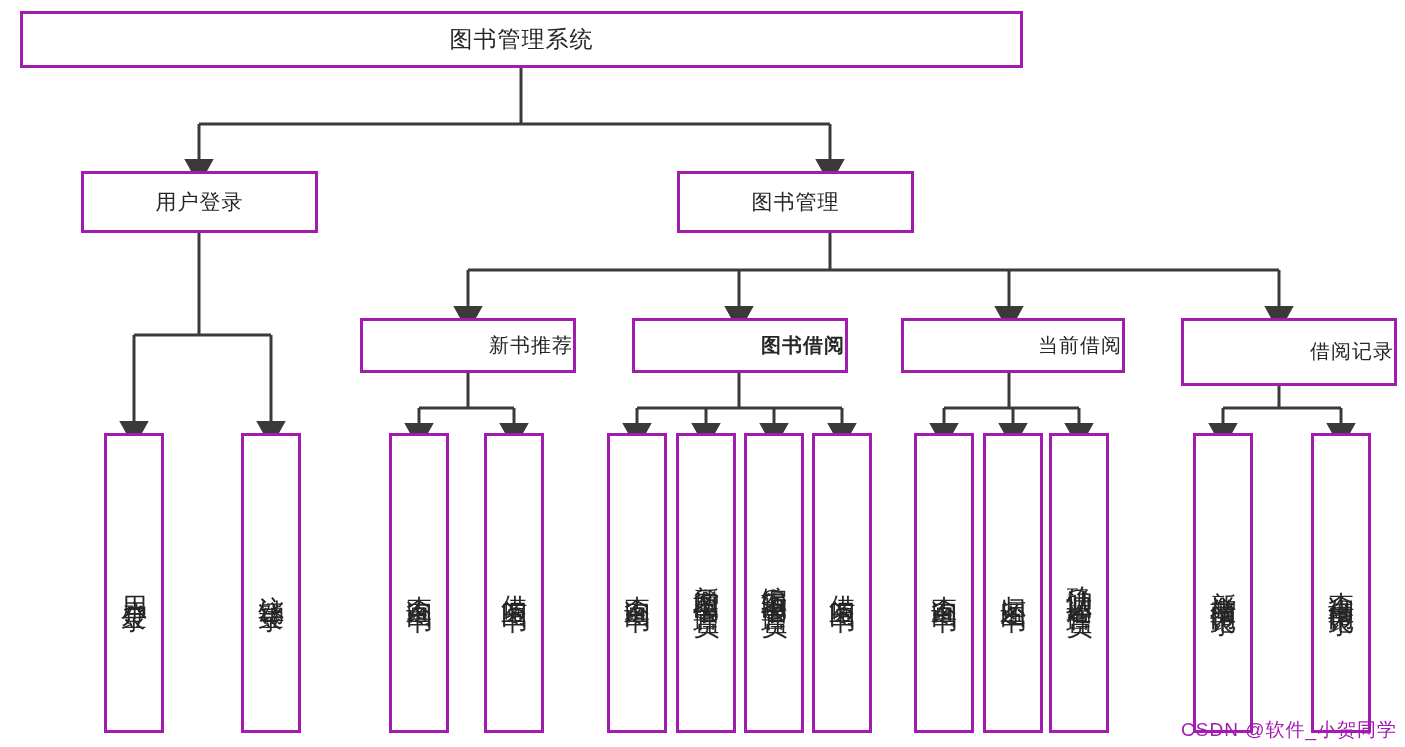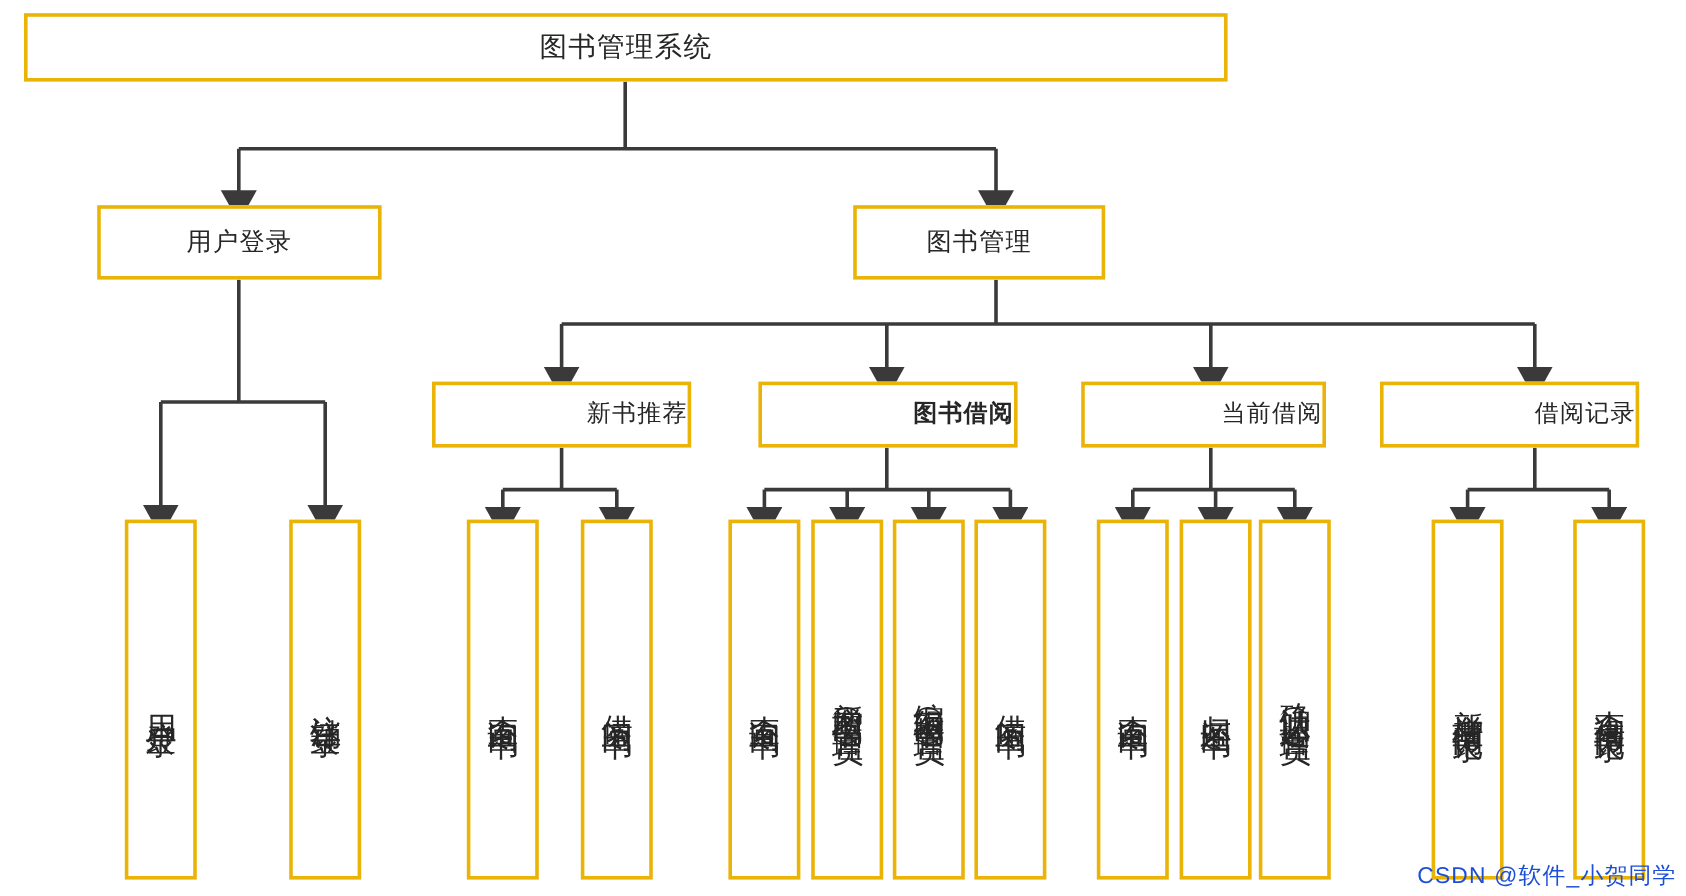--- a/index.html
+++ b/index.html
@@ -13,21 +13,21 @@
   #canvas{position:relative;width:1405px;height:747px;background:#ffffff;}
 
   
   #wires{position:absolute;left:0;top:0;width:1405px;height:747px;}
 
   
   .node{
     position:absolute;
     box-sizing:border-box;
     background:#ffffff;
-    border:3px solid #eab308;
+    border:3px solid #a21caf;
     display:flex;
     align-items:center;
     justify-content:center;
     color:#262626;
     letter-spacing:1px;
   }
   .node .lbl{display:block;text-align:center;line-height:1.18;}
 
   
   .node.root{font-size:23px;}
@@ -51,21 +51,21 @@
     letter-spacing:4px;
     white-space:nowrap;
     color:#262626;
   }
 
   
   #watermark{
     position:absolute;
     right:8px;bottom:4px;
     font-size:19px;
-    color:#1d4ed8;
+    color:#a21caf;
     letter-spacing:1px;
     white-space:nowrap;
     pointer-events:none;
   }
 </style>
 </head>
 <body>
 
 <div id="canvas">
 
@@ -121,34 +121,34 @@
     </g>
   </svg>
 
   <div class="node root" style="left:20px;top:11px;width:1003px;height:57px;">
     <span class="lbl">图书管理系统</span>
   </div>
 
   <div class="node lvl2" style="left:81px;top:171px;width:237px;height:62px;">
     <span class="lbl">用户登录</span>
   </div>
-  <div class="node lvl2" style="left:711px;top:171px;width:210px;height:62px;align-items:center;">
+  <div class="node lvl2" style="left:677px;top:171px;width:237px;height:62px;align-items:center;">
     <span class="lbl">图书管理</span>
   </div>
 
   <div class="node lvl3" style="left:360px;top:318px;width:216px;height:55px;">
     <span class="lbl">新书推荐</span>
   </div>
   <div class="node lvl3" style="left:632px;top:318px;width:216px;height:55px;font-weight:bold;">
     <span class="lbl">图书借阅</span>
   </div>
-  <div class="node lvl3" style="left:901px;top:318px;width:204px;height:55px;">
+  <div class="node lvl3" style="left:901px;top:318px;width:224px;height:55px;">
     <span class="lbl">当前借阅</span>
   </div>
-  <div class="node lvl3" style="left:1150px;top:318px;width:216px;height:55px;padding-left:38px;">
+  <div class="node lvl3" style="left:1181px;top:318px;width:216px;height:68px;padding-left:38px;">
     <span class="lbl">借阅记录</span>
   </div>
 
   <div class="node leaf" style="left:104px;top:433px;width:60px;height:300px;">
     <span class="lbl">用户登录</span>
   </div>
   <div class="node leaf" style="left:241px;top:433px;width:60px;height:300px;">
     <span class="lbl">注销登录</span>
   </div>
 

